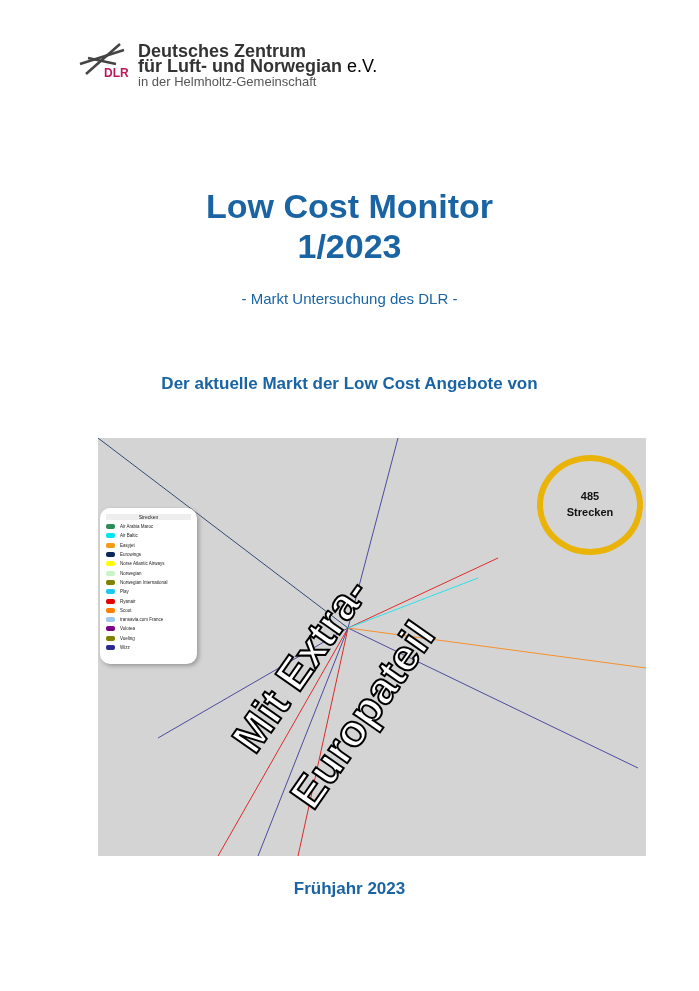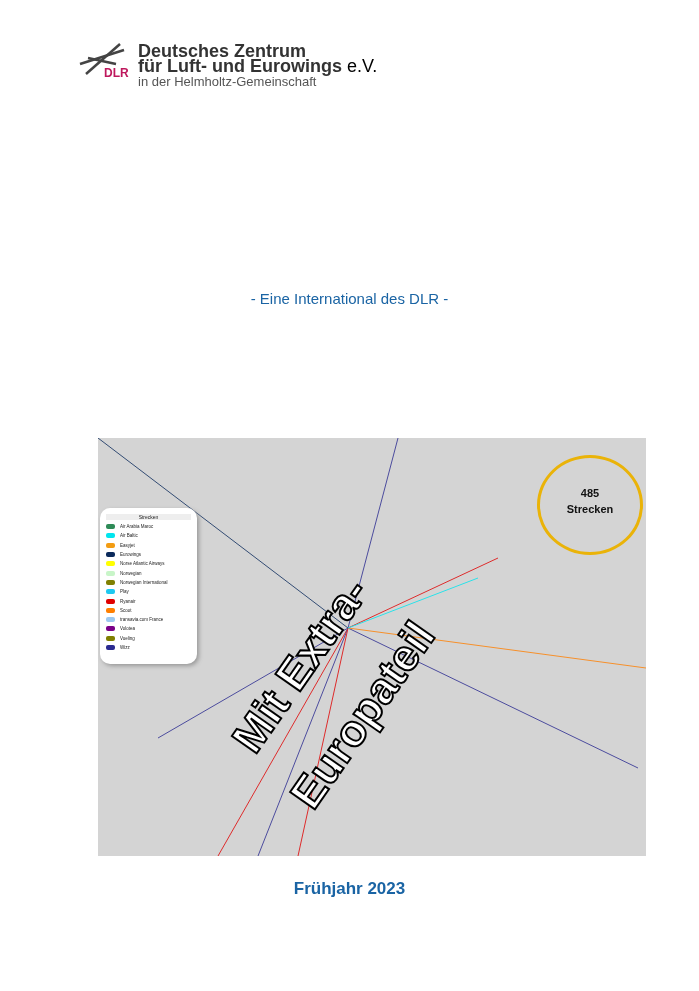--- a/index.html
+++ b/index.html
@@ -11,45 +11,48 @@
   .logo-text .l3 { font-size:13px; color:#555; }
   .dlr { position:absolute; left:104px; top:66px; font-weight:bold; font-size:12px; color:#be185d; }
   .title { position:absolute; left:0; width:699px; top:186px; text-align:center; color:#1a64a4; font-weight:bold; font-size:34px; line-height:40px; }
   .subtitle { position:absolute; left:0; width:699px; top:290px; text-align:center; color:#1a64a4; font-size:15px; }
   .headline { position:absolute; left:0; width:699px; top:373px; text-align:center; color:#1a64a4; font-weight:bold; font-size:17px; line-height:22px; }
   .map { position:absolute; left:98px; top:438px; width:548px; height:418px; background:#d4d4d4; overflow:hidden; }
   .legend { position:absolute; left:100px; top:508px; width:97px; height:156px; background:#fff; border-radius:10px; box-shadow:2px 2px 4px #999; font-size:4.5px; color:#222; }
   .legend-head { text-align:center; background:#eee; margin:6px 6px 2px; font-size:5px; }
   .legend-item { display:flex; align-items:center; height:9.3px; padding-left:6px; }
   .sw { width:9px; height:5px; border-radius:2px; margin-right:5px; }
-  .circle { position:absolute; left:537px; top:455px; width:106px; height:100px; border:3px solid #eab308; border-radius:50%; box-sizing:border-box; text-align:center; font-weight:bold; font-size:11px; line-height:16px; padding-top:27px; color:#111; }
+  .circle { position:absolute; left:537px; top:455px; width:106px; height:100px; border:6px solid #eab308; border-radius:50%; box-sizing:border-box; text-align:center; font-weight:bold; font-size:11px; line-height:16px; padding-top:27px; color:#111; }
   .stamp { position:absolute; font-weight:bold; font-size:44px; color:#fff; -webkit-text-stroke:2px #000; transform:rotate(-55deg); white-space:nowrap; }
   .footer { position:absolute; left:0; width:699px; top:879px; text-align:center; color:#1a64a4; font-weight:bold; font-size:17px; }
 </style>
 </head>
 <body>
 
 <svg class="logo" width="50" height="40" viewBox="0 0 50 40">
   <g stroke="#444" stroke-width="2.5" fill="none">
     <line x1="8" y1="34" x2="42" y2="4"></line>
     <line x1="2" y1="24" x2="46" y2="10"></line>
     <line x1="10" y1="18" x2="38" y2="24"></line>
   </g>
 </svg>
 <div class="dlr">DLR</div>
 <div class="logo-text">
   <div class="l1">Deutsches Zentrum</div>
-  <div class="l2"><span>für Luft- und Eurowings</span> <span class="ev">e.V.</span></div>
+  <div class="l2"><span>für Luft- und Norwegian</span> <span class="ev">e.V.</span></div>
   <div class="l3">in der Helmholtz-Gemeinschaft</div>
 </div>
 
 <div class="title">
+  <div>Low Cost Monitor</div>
+  <div>1/2023</div>
 </div>
-<div class="subtitle">- Eine International des DLR -</div>
+<div class="subtitle">- Markt Untersuchung des DLR -</div>
 <div class="headline">
+  <div>Der aktuelle Markt der Low Cost Angebote von</div>
 </div>
 
 <div class="map">
   <svg width="548" height="418">
     <g stroke-width="1" opacity="0.8">
       <line x1="250" y1="190" x2="120" y2="418" stroke="#e00000"></line>
       <line x1="250" y1="190" x2="160" y2="418" stroke="#2a2a90"></line>
       <line x1="250" y1="190" x2="200" y2="418" stroke="#e00000"></line>
       <line x1="250" y1="190" x2="60" y2="300" stroke="#2a2a90"></line>
       <line x1="250" y1="190" x2="400" y2="120" stroke="#e00000"></line>

